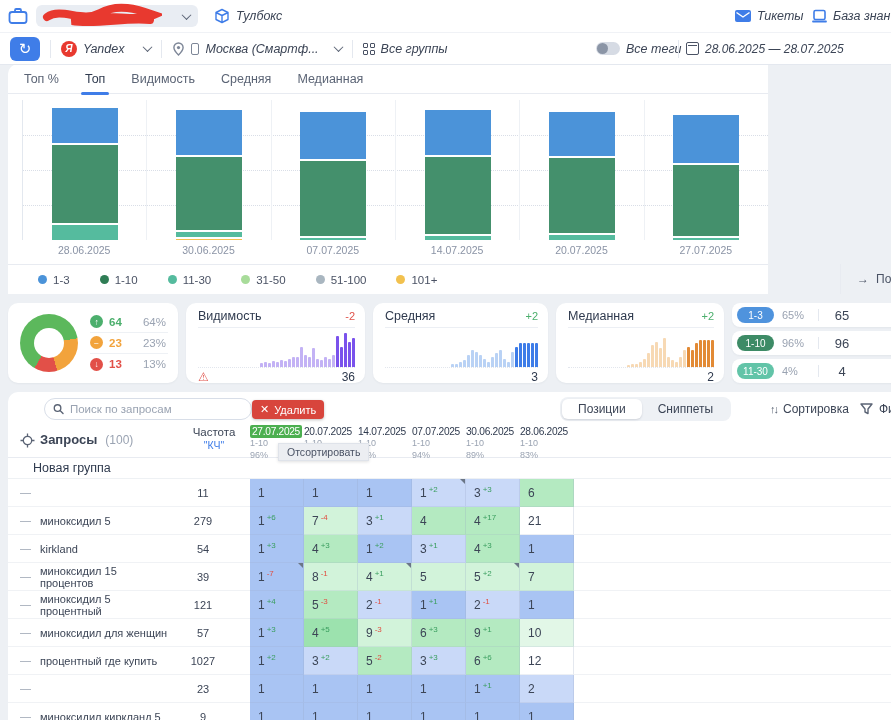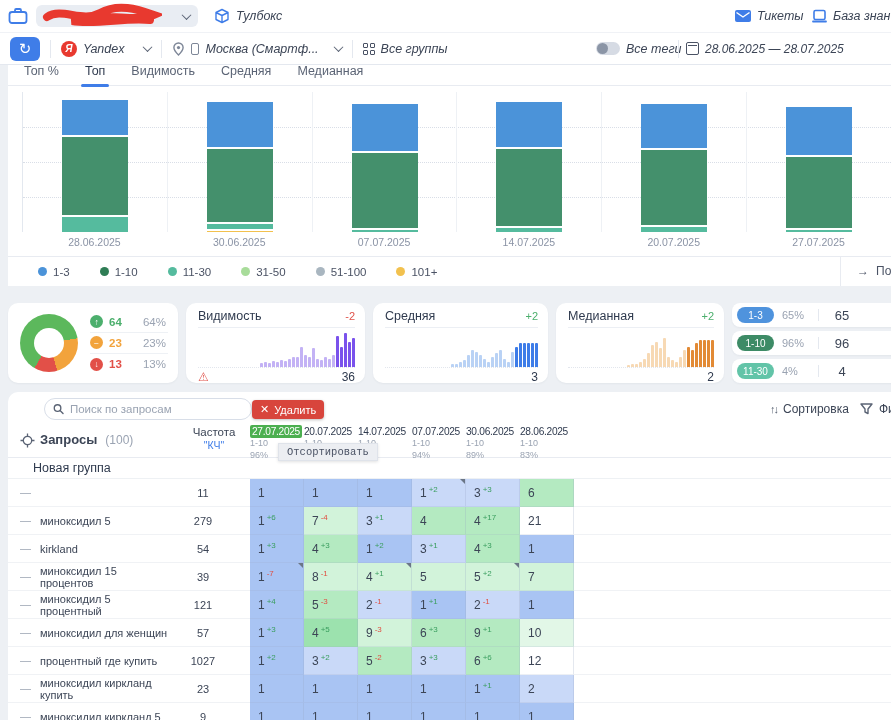--- a/index.html
+++ b/index.html
@@ -18,21 +18,21 @@
   .ya-circle { width:16px; height:16px; border-radius:50%; background:#e8392f; color:#fff; font-size:10px; font-weight:bold; display:flex; align-items:center; justify-content:center; }
   .phone-ic { width:8px; height:12px; border:1.3px solid #7d8697; border-radius:2px; display:inline-block; }
   .grid-ic { display:grid; grid-template-columns:5px 5px; grid-template-rows:5px 5px; gap:2px; }
   .grid-ic i { border:1.4px solid #4a5264; border-radius:1px; }
   .toggle { width:24px; height:13px; background:#d6dbe4; border-radius:7px; position:relative; }
   .toggle i { position:absolute; left:1px; top:1px; width:11px; height:11px; border-radius:50%; background:#8b95a6; }
   .cal-ic { width:13px; height:13px; border:1.5px solid #4a5264; border-radius:2px; position:relative; }
   .cal-ic:before { content:""; position:absolute; left:1px; right:1px; top:2px; border-top:1.5px solid #4a5264; }
   .top-right { position:absolute; top:0; height:32px; display:flex; align-items:center; }
   
-  .chart-card { position:absolute; left:8px; top:56px; width:883px; height:230px; background:#fff; border-radius:10px 0 0 0; }
+  .chart-card { position:absolute; left:8px; top:64px; width:760px; height:230px; background:#fff; border-radius:10px 0 0 0; }
   .tabs { display:flex; align-items:center; height:30px; border-bottom:1px solid #e8ebf1; padding-left:16px; gap:26px; }
   .tab { font-size:12.5px; color:#5b6475; height:30px; display:flex; align-items:center; position:relative; cursor:pointer; }
   .tab.active { color:#2f3razd; color:#2f3a4e; }
   .tab.active:after { content:""; position:absolute; left:-4px; right:-4px; bottom:-1px; height:2.5px; background:#3f7de8; border-radius:2px; }
   .plot { position:absolute; left:14px; right:0; top:36px; height:140px; border-left:1px solid #e3e8ef; display:flex; }
   .gline { position:absolute; left:0; right:0; border-top:1px dotted #d9dee7; }
   .bar-group { flex:1; position:relative; border-right:1px solid #eef1f5; display:flex; align-items:flex-end; justify-content:center; }
   .bar-group:last-child { border-right:none; }
   .stackbar { width:66px; display:flex; flex-direction:column; justify-content:flex-end; gap:2px; }
   .seg { width:100%; }
@@ -79,21 +79,21 @@
   .th-queries { position:absolute; left:32px; top:8px; font-size:13px; font-weight:bold; }
   .th-count { font-weight:normal; color:#9aa3b2; font-size:12px; margin-left:8px; }
   .th-freq { position:absolute; left:176px; top:2px; width:60px; text-align:center; }
   .th-freq .f1 { font-size:11.5px; }
   .th-freq .f2 { font-size:10.5px; color:#3f7de8; margin-top:1px; }
   .dcol { position:absolute; top:2px; width:54px; font-size:10.2px; letter-spacing:-0.3px; }
   .dcol .dt { color:#2f3a4e; white-space:nowrap; }
   .dcol .sub { font-size:9px; color:#9aa3b2; line-height:1.2; margin-top:1px; letter-spacing:0; }
   .dcol.first .dt { background:#4caf50; color:#fff; padding:1px 2px; border-radius:2px; }
   .del-btn { position:absolute; left:244px; top:-24px; background:#d8453c; color:#fff; font-size:11px; padding:3px 8px; border-radius:4px; display:flex; gap:5px; align-items:center; box-shadow:0 1px 3px rgba(0,0,0,.25); z-index:5; }
-  .sort-tip { position:absolute; left:270px; top:19px; background:#eceef2; border:1px solid #dfe3ea; color:#4a5264; font-size:10.5px; padding:2px 8px; border-radius:0; box-shadow:0 1px 3px rgba(0,0,0,.12); z-index:5; white-space:nowrap;font-family:Liberation Mono, monospace; }
+  .sort-tip { position:absolute; left:270px; top:19px; background:#eceef2; border:1px solid #dfe3ea; color:#4a5264; font-size:10.5px; padding:2px 8px; border-radius:0; box-shadow:0 1px 3px rgba(0,0,0,.12); z-index:5; white-space:nowrap; }
   .group-row { position:absolute; left:0; top:66px; width:100%; height:21px; display:flex; align-items:center; padding-left:25px; font-size:12.5px; color:#2f3a4e; border-bottom:1px solid #eef1f4; }
   .rows-wrap { position:absolute; left:0; top:87px; width:100%; }
   .krow { position:relative; height:28px; border-bottom:1px solid #f0f2f5; }
   .krow .dash { position:absolute; left:12px; top:7px; color:#9aa3b2; font-size:11px; }
   .krow .kw { position:absolute; left:32px; top:0; width:130px; height:28px; display:flex; align-items:center; font-size:11px; color:#3c4556; line-height:12px; }
   .krow .freq { position:absolute; left:160px; top:0; width:70px; height:28px; display:flex; align-items:center; justify-content:center; font-size:11px; }
   .cellwrap { position:absolute; left:242px; top:0; height:28px; display:flex; }
   .pcell { width:54px; height:28px; position:relative; display:flex; align-items:center; padding-left:8px; font-size:12px; color:#3c4556; border-right:1px solid rgba(150,165,195,.25); border-bottom:1px solid rgba(150,165,195,.18); }
   .pcell sup { font-size:8px; margin-left:2px; transform:translateY(-3px); }
   .pcell .corner { position:absolute; top:0; right:0; width:0; height:0; border-left:5px solid transparent; border-top:5px solid #6b7686; }
@@ -427,20 +427,24 @@
   </div>
 
 <div class="bottom-card">
   <div class="search-box">
     <svg width="12" height="12" viewBox="0 0 12 12">
         <circle cx="5" cy="5" r="3.6" fill="none" stroke="#5b6475" stroke-width="1.5"></circle>
         <path d="M8 8 L11 11" stroke="#5b6475" stroke-width="1.5" stroke-linecap="round"></path>
       </svg>
     <input type="text" placeholder="Поиск по запросам" style="">
   </div>
+  <div class="segmented">
+    <div class="seg-btn active">Позиции</div>
+    <div class="seg-btn">Сниппеты</div>
+  </div>
   <div class="tool-link" style="left:762px;">
     <span style="font-size:11px;color:#5b6475;letter-spacing:-2px;">↑↓</span>
     <span>Сортировка</span>
   </div>
   <div class="tool-link" style="left:852px;">
     <svg width="13" height="12" viewBox="0 0 13 12">
         <path d="M1 1 h11 L8 6 v4.5 L5 9 V6 Z" fill="none" stroke="#5b6475" stroke-width="1.4" stroke-linejoin="round"></path>
       </svg>
     <span>Фильтр</span>
   </div>
@@ -681,21 +685,20 @@
             <span>6</span>
             <sup style="color: rgb(58, 158, 95);">+6</sup>
           </div>
           <div class="pcell" style="background: rgb(255, 255, 255);">
             <span>12</span>
           </div>
         </div>
       </div>
       <div class="krow">
         <span class="dash">—</span>
-        <span class="kw">миноксидил киркланд купить</span>
         <span class="freq">23</span>
         <div class="cellwrap">
           <div class="pcell" style="background: rgb(169, 196, 243);">
             <span>1</span>
           </div>
           <div class="pcell" style="background: rgb(169, 196, 243);">
             <span>1</span>
           </div>
           <div class="pcell" style="background: rgb(169, 196, 243);">
             <span>1</span>

